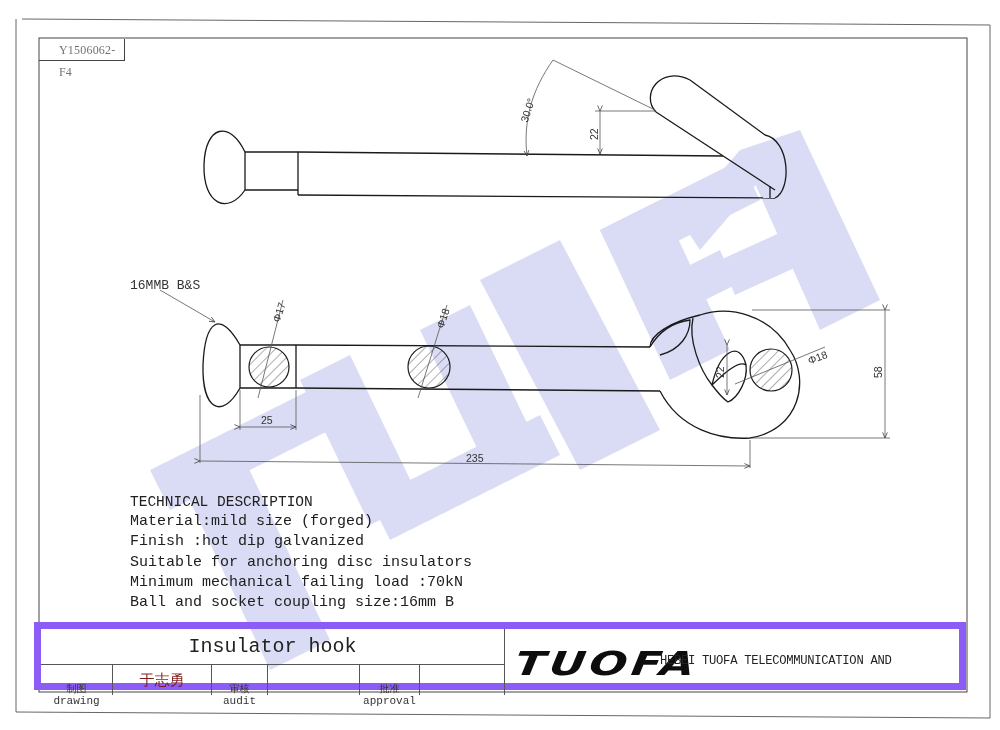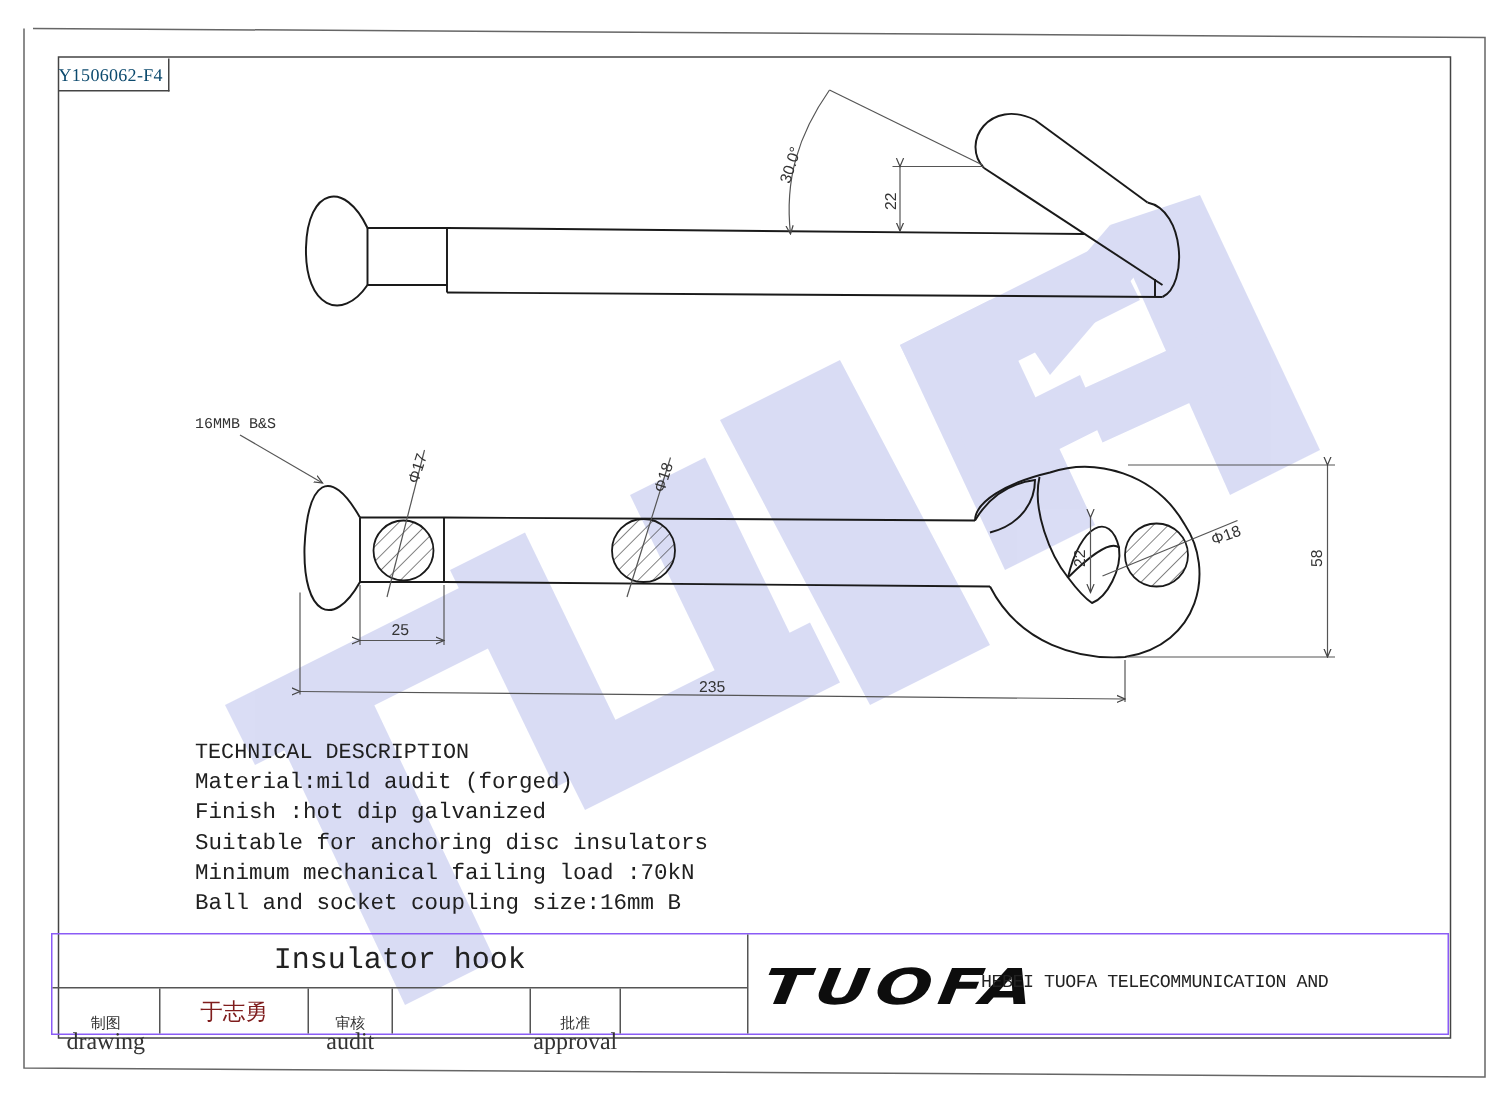--- a/index.html
+++ b/index.html
@@ -1,32 +1,32 @@
 <!DOCTYPE html>
 <html><head>
   <meta charset="utf-8">
   <style>
     html, body { margin: 0; padding: 0; background: #ffffff; }
     body { width: 1000px; height: 730px; position: relative; overflow: hidden; font-family: "Liberation Serif", serif; color: #1a1a1a; }
     .sheet { position: absolute; left: 0; top: 0; width: 1000px; height: 730px; }
     svg.drawing { position: absolute; left: 0; top: 0; width: 1000px; height: 730px; }
     .watermark { position: absolute; left: 0; top: 0; width: 1000px; height: 730px; pointer-events: none; }
-    .doc-code { position: absolute; left: 39px; top: 39px; width: 74px; height: 22px; border: 1px solid #444; border-top: none; border-left: none; box-sizing: border-box; font-family: "Liberation Serif", serif; font-size: 12px; line-height: 22px; padding-left: 0; letter-spacing: 0.2px; color: #0c4a6e; }
+    .doc-code { position: absolute; left: 39px; top: 39px; width: 86px; height: 22px; border: 1px solid #444; border-top: none; border-left: none; box-sizing: border-box; font-family: "Liberation Serif", serif; font-size: 12px; line-height: 22px; padding-left: 20px; letter-spacing: 0.2px; color: #737373; }
     .tech { position: absolute; left: 103px; top: 492px; font-family: "Liberation Mono", monospace; font-size: 15px; line-height: 20.2px; color: #202020; margin-left: 27px; }
     .tech div { white-space: pre; }
     .tech .h { font-size: 14.5px; letter-spacing: 0px; }
     .lbl { position: absolute; font-family: "Liberation Sans", sans-serif; font-size: 10.5px; color: #333; white-space: nowrap; }
     .rot { transform-origin: left top; }
-    .title-block { position: absolute; left: 34px; top: 622px; width: 932px; height: 68px; border: 1px solid #8b5cf6; box-sizing: border-box; }
+    .title-block { position: absolute; left: 34px; top: 622px; width: 932px; height: 68px; border: 7px solid #8b5cf6; box-sizing: border-box; }
     .tb-left { position: absolute; left: 0; top: 0; width: 463px; height: 66px; border-right: 1px solid #555; }
     .tb-title { position: absolute; left: 0; top: 0; width: 463px; height: 35px; border-bottom: 1px solid #555; text-align: center; font-family: "Liberation Mono", monospace; font-size: 20px; line-height: 35px; color: #222; }
     .tb-row { position: absolute; left: 0; top: 36px; width: 463px; height: 30px; }
     .cell { position: absolute; top: 0; height: 30px; border-right: 1px solid #555; box-sizing: border-box; text-align: center; }
     .cell .zh { display: block; font-family: "DejaVu Sans", sans-serif; font-size: 10px; line-height: 13px; color: #333; padding-top: 2px; margin-top: 15px; }
-    .cell .en { display: block; font-family: Liberation Serif, serif; font-size: 16px; line-height: 12px; color: #333; }
+    .cell .en { display: block; font-family: Liberation Mono, monospace; font-size: 11px; line-height: 12px; color: #333; }
     .cell .name { font-family: "DejaVu Sans", sans-serif; font-size: 15px; line-height: 30px; color: #7f1d1d; }
     .tb-right { position: absolute; left: 464px; top: 0; width: 466px; height: 66px; }
     .logo { position: absolute; left: 10px; top: 18px; font-family: "DejaVu Sans", sans-serif; font-weight: bold; font-style: italic; font-size: 33px; letter-spacing: 3px; color: #0d0d0d; transform: scaleX(1.35) skewX(-6deg); transform-origin: left center; line-height: 34px; }
     .company { position: absolute; left: 155px; top: 22px; font-family: "Liberation Mono", monospace; font-size: 12.2px; line-height: 20px; color: #222; letter-spacing: -0.3px; }
   </style>
 </head>
 <body>
 
 <div class="sheet">
 
@@ -135,32 +135,32 @@
       <line x1="200" y1="395" x2="200" y2="463"></line>
       <line x1="750" y1="440" x2="750" y2="468"></line>
       <line x1="200" y1="461" x2="750" y2="466" marker-start="url(#arr)" marker-end="url(#arr)"></line>
     </g>
   </svg>
 
   <div class="doc-code">Y1506062-F4</div>
 
   <div class="lbl rot" style="left:518px; top:120px; transform: rotate(-72deg);">30.0°</div>
   <div class="lbl rot" style="left:588px; top:140px; transform: rotate(-90deg);">22</div>
-  <div class="lbl" style="left:130px; top:278px; font-size:10px; font-family:'Liberation Mono', monospace;">16MMB B&amp;S</div>
+  <div class="lbl" style="left:130px; top:278px; font-size:13px; font-family:'Liberation Mono', monospace;">16MMB B&amp;S</div>
   <div class="lbl rot" style="left:270px; top:320px; transform: rotate(-72deg);">Φ17</div>
   <div class="lbl rot" style="left:434px; top:326px; transform: rotate(-72deg);">Φ18</div>
   <div class="lbl rot" style="left:806px; top:355px; transform: rotate(-20deg);">Φ18</div>
   <div class="lbl rot" style="left:714px; top:378px; transform: rotate(-90deg);">22</div>
   <div class="lbl rot" style="left:872px; top:378px; transform: rotate(-90deg);">58</div>
   <div class="lbl" style="left:261px; top:414px;">25</div>
   <div class="lbl" style="left:466px; top:452px;">235</div>
 
   <div class="tech">
     <div class="h">TECHNICAL DESCRIPTION</div>
-    <div>Material:mild audit (forged)</div>
+    <div>Material:mild size (forged)</div>
     <div>Finish :hot dip galvanized</div>
     <div>Suitable for anchoring disc insulators</div>
     <div>Minimum mechanical failing load :70kN</div>
     <div>Ball and socket coupling size:16mm B</div>
   </div>
 
   <div class="title-block">
     <div class="tb-left">
       <div class="tb-title">Insulator hook</div>
       <div class="tb-row">

